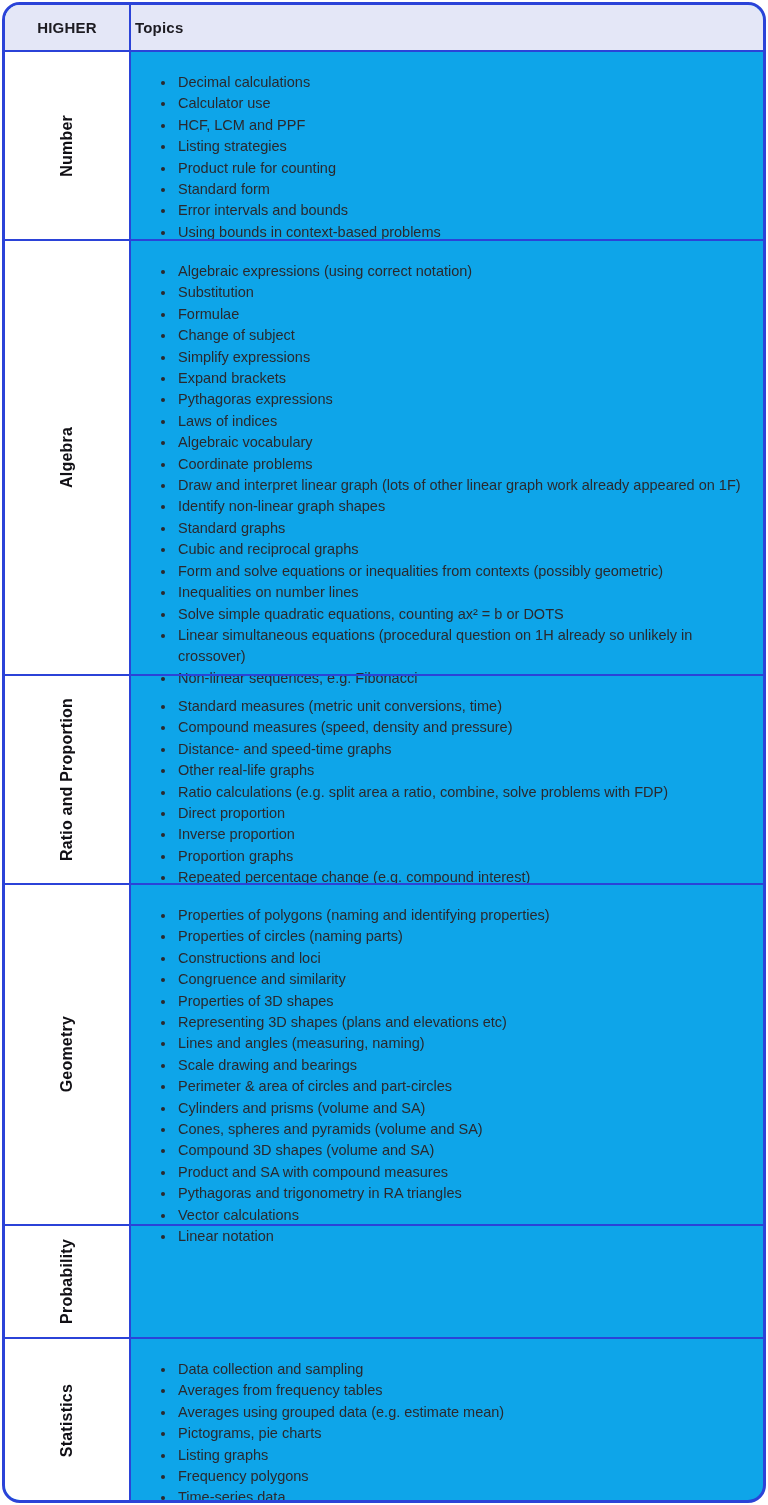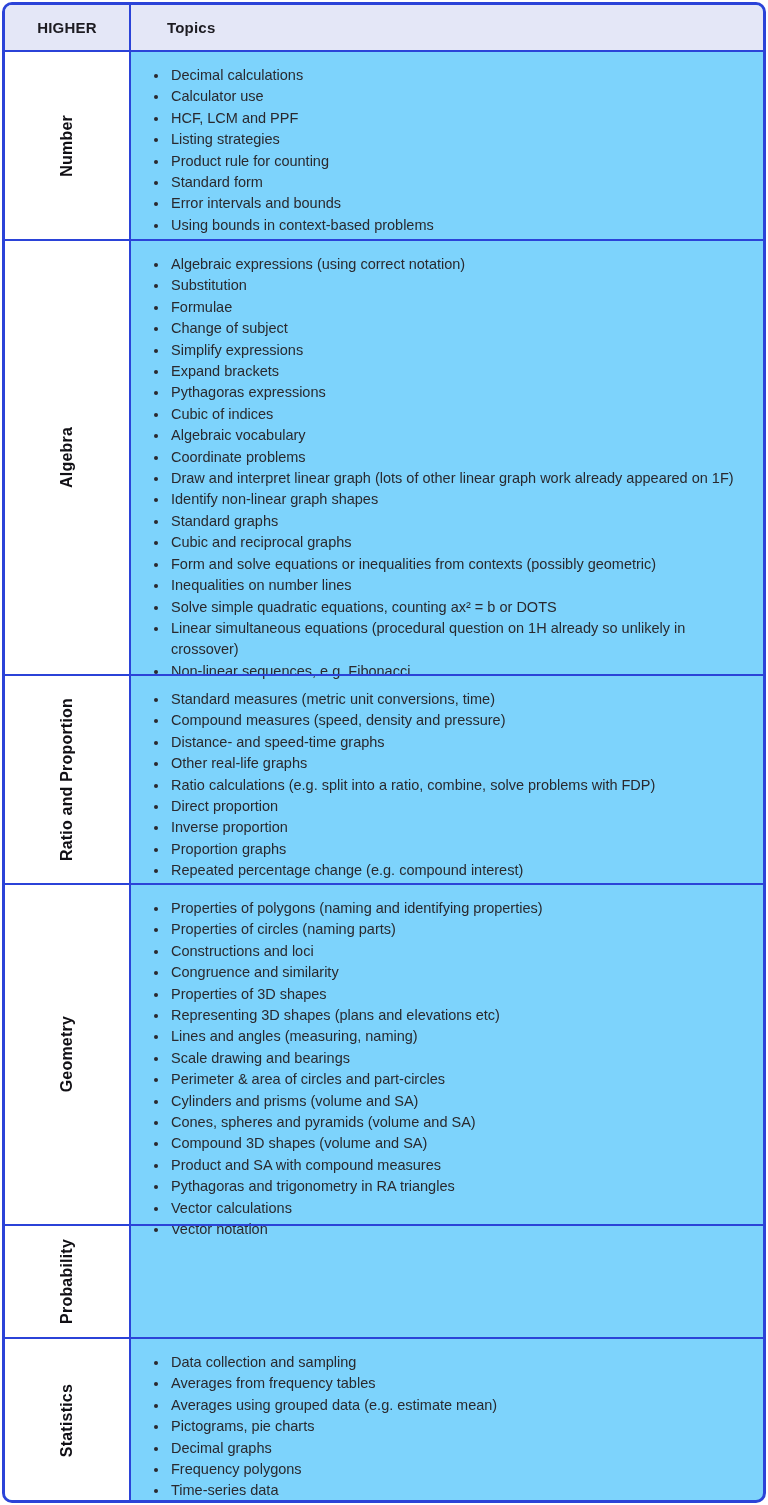--- a/index.html
+++ b/index.html
@@ -12,23 +12,23 @@
     width: 768px;
     height: 1505px;
     background: #ffffff;
     position: relative;
   }
   .topic-table {
     position: absolute;
     left: 2px; top: 2px;
     width: 764px; height: 1501px;
     border: 3px solid #2b43d8;
-    border-radius: 10px;
+    border-radius: 18px;
     overflow: hidden;
-    background: #7dd3fc;
+    background: #0ea5e9;
     display: flex;
     flex-direction: column;
   }
   .t-row {
     display: flex;
     flex-direction: row;
     border-top: 2px solid #2b43d8;
     align-items: stretch;
   }
   .t-row:first-child { border-top: none; }
@@ -51,38 +51,38 @@
   .header-label {
     font-weight: bold;
     font-size: 15px;
     color: #1d1c22;
     letter-spacing: 0.2px;
   }
   .header-topics-cell {
     flex: 1;
     display: flex;
     align-items: center;
-    padding-left: 36px;
+    padding-left: 4px;
   }
   .rot-label {
     writing-mode: vertical-rl;
     transform: rotate(180deg);
     white-space: nowrap;
     font-weight: bold;
     font-size: 16px;
     color: #111015;
     letter-spacing: 0.2px;
   }
   .content-cell {
     flex: 1;
     padding: 13px 12px 10px 14px;
   }
   .content-cell ul {
     list-style: disc;
-    margin: 0;
+    margin: 7px;
     padding-left: 24px;
   }
   .content-cell li {
     font-size: 14.5px;
     line-height: 21.4px;
     color: #2a292e;
     padding-left: 2px;
   }
   
   .row-number      { min-height: 189px; }
@@ -131,21 +131,21 @@
       </div>
       <div class="content-cell">
         <ul>
             <li>Algebraic expressions (using correct notation)</li>
             <li>Substitution</li>
             <li>Formulae</li>
             <li>Change of subject</li>
             <li>Simplify expressions</li>
             <li>Expand brackets</li>
             <li>Pythagoras expressions</li>
-            <li>Cubic of indices</li>
+            <li>Laws of indices</li>
             <li>Algebraic vocabulary</li>
             <li>Coordinate problems</li>
             <li>Draw and interpret linear graph (lots of other linear graph work already appeared on 1F)</li>
             <li>Identify non-linear graph shapes</li>
             <li>Standard graphs</li>
             <li>Cubic and reciprocal graphs</li>
             <li>Form and solve equations or inequalities from contexts (possibly geometric)</li>
             <li>Inequalities on number lines</li>
             <li>Solve simple quadratic equations, counting ax² = b or DOTS</li>
             <li>Linear simultaneous equations (procedural question on 1H already so unlikely in crossover)</li>
@@ -157,21 +157,21 @@
     <div class="t-row row-ratio">
       <div class="label-cell">
         <span class="rot-label">Ratio and Proportion</span>
       </div>
       <div class="content-cell">
         <ul>
             <li>Standard measures (metric unit conversions, time)</li>
             <li>Compound measures (speed, density and pressure)</li>
             <li>Distance- and speed-time graphs</li>
             <li>Other real-life graphs</li>
-            <li>Ratio calculations (e.g. split into a ratio, combine, solve problems with FDP)</li>
+            <li>Ratio calculations (e.g. split area a ratio, combine, solve problems with FDP)</li>
             <li>Direct proportion</li>
             <li>Inverse proportion</li>
             <li>Proportion graphs</li>
             <li>Repeated percentage change (e.g. compound interest)</li>
           </ul>
       </div>
     </div>
 
     <div class="t-row row-geometry">
       <div class="label-cell">
@@ -187,42 +187,42 @@
             <li>Representing 3D shapes (plans and elevations etc)</li>
             <li>Lines and angles (measuring, naming)</li>
             <li>Scale drawing and bearings</li>
             <li>Perimeter &amp; area of circles and part-circles</li>
             <li>Cylinders and prisms (volume and SA)</li>
             <li>Cones, spheres and pyramids (volume and SA)</li>
             <li>Compound 3D shapes (volume and SA)</li>
             <li>Product and SA with compound measures</li>
             <li>Pythagoras and trigonometry in RA triangles</li>
             <li>Vector calculations</li>
-            <li>Vector notation</li>
+            <li>Linear notation</li>
           </ul>
       </div>
     </div>
 
     <div class="t-row row-probability">
       <div class="label-cell">
         <span class="rot-label">Probability</span>
       </div>
     </div>
 
     <div class="t-row row-statistics">
       <div class="label-cell">
         <span class="rot-label">Statistics</span>
       </div>
       <div class="content-cell">
         <ul>
             <li>Data collection and sampling</li>
             <li>Averages from frequency tables</li>
             <li>Averages using grouped data (e.g. estimate mean)</li>
             <li>Pictograms, pie charts</li>
-            <li>Decimal graphs</li>
+            <li>Listing graphs</li>
             <li>Frequency polygons</li>
             <li>Time-series data</li>
           </ul>
       </div>
     </div>
 
   </div>
 </div>
 
 </body></html>

